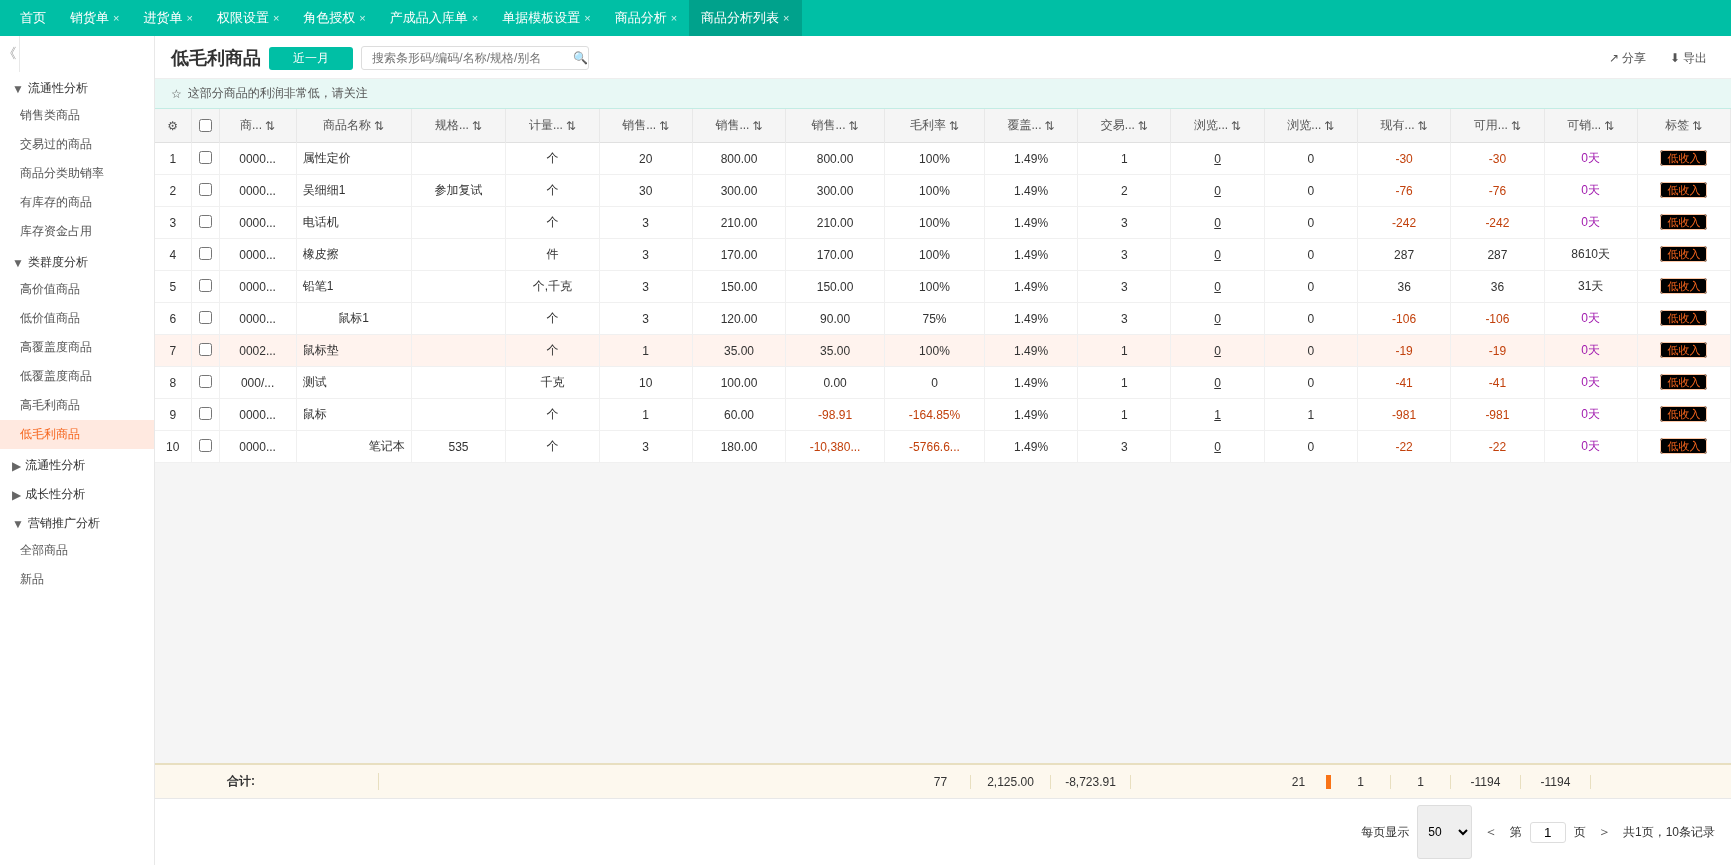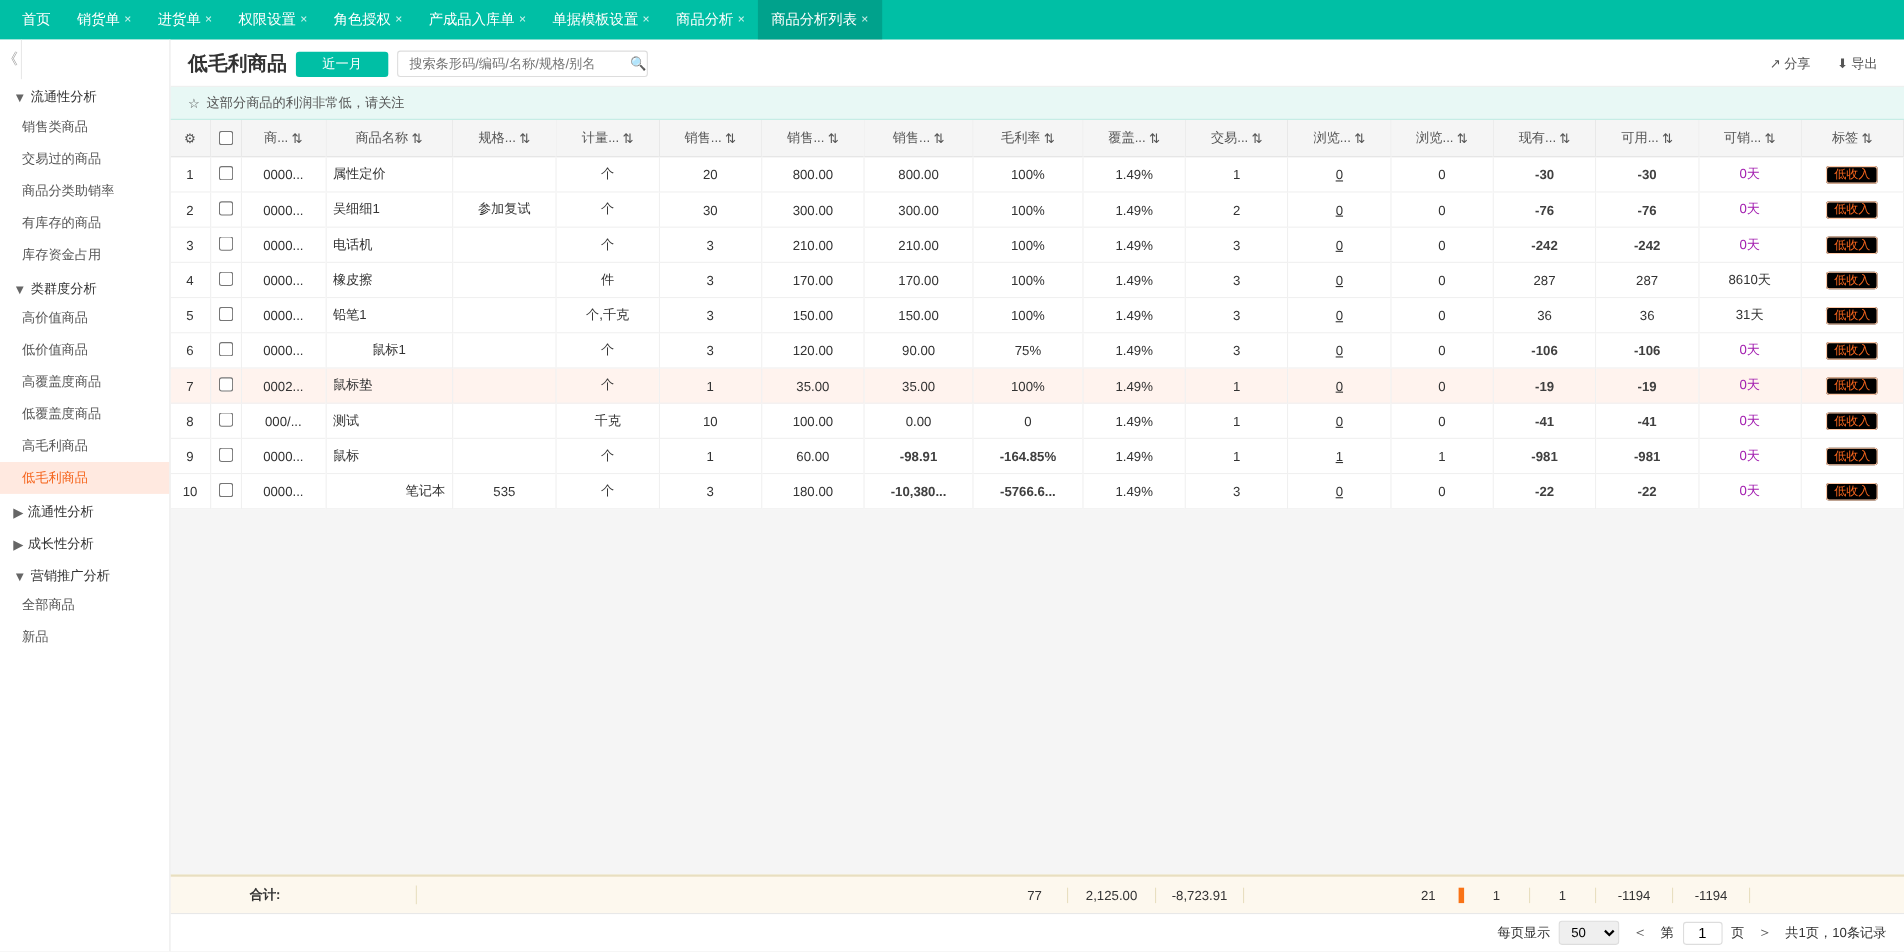--- a/index.html
+++ b/index.html
@@ -177,21 +177,21 @@
     }
     .tag-low-income {
       background: #000000;
       color: #f5651d;
       border: 1px solid #ffc9a8;
       border-radius: 3px;
       padding: 1px 6px;
       font-size: 11px;
     }
     .text-orange { color: #a21caf; }
-    .text-red { color: #404040; font-weight: bold; }
+    .text-red { color: #c2410c; }
     .link-underline { text-decoration: underline; cursor: pointer; color: #333; }
 
     
     .table-footer {
       background: #fdf8ee;
       border-top: 2px solid #e8dfc0;
       display: flex;
       align-items: center;
       padding: 8px 0;
       font-size: 12px;
@@ -206,21 +206,21 @@
       display: flex;
       align-items: center;
       justify-content: flex-end;
       padding: 6px 16px;
       gap: 8px;
       font-size: 12px;
     }
     .pagination-bar select {
       border: 1px solid #ddd;
       border-radius: 3px;
-      padding: 2px 6px;
+      padding: 18px 6px;
       font-size: 12px;
     }
     .page-btn {
       border: none;
       background: none;
       cursor: pointer;
       color: #555;
       padding: 2px 4px;
     }
     .page-num-input {

